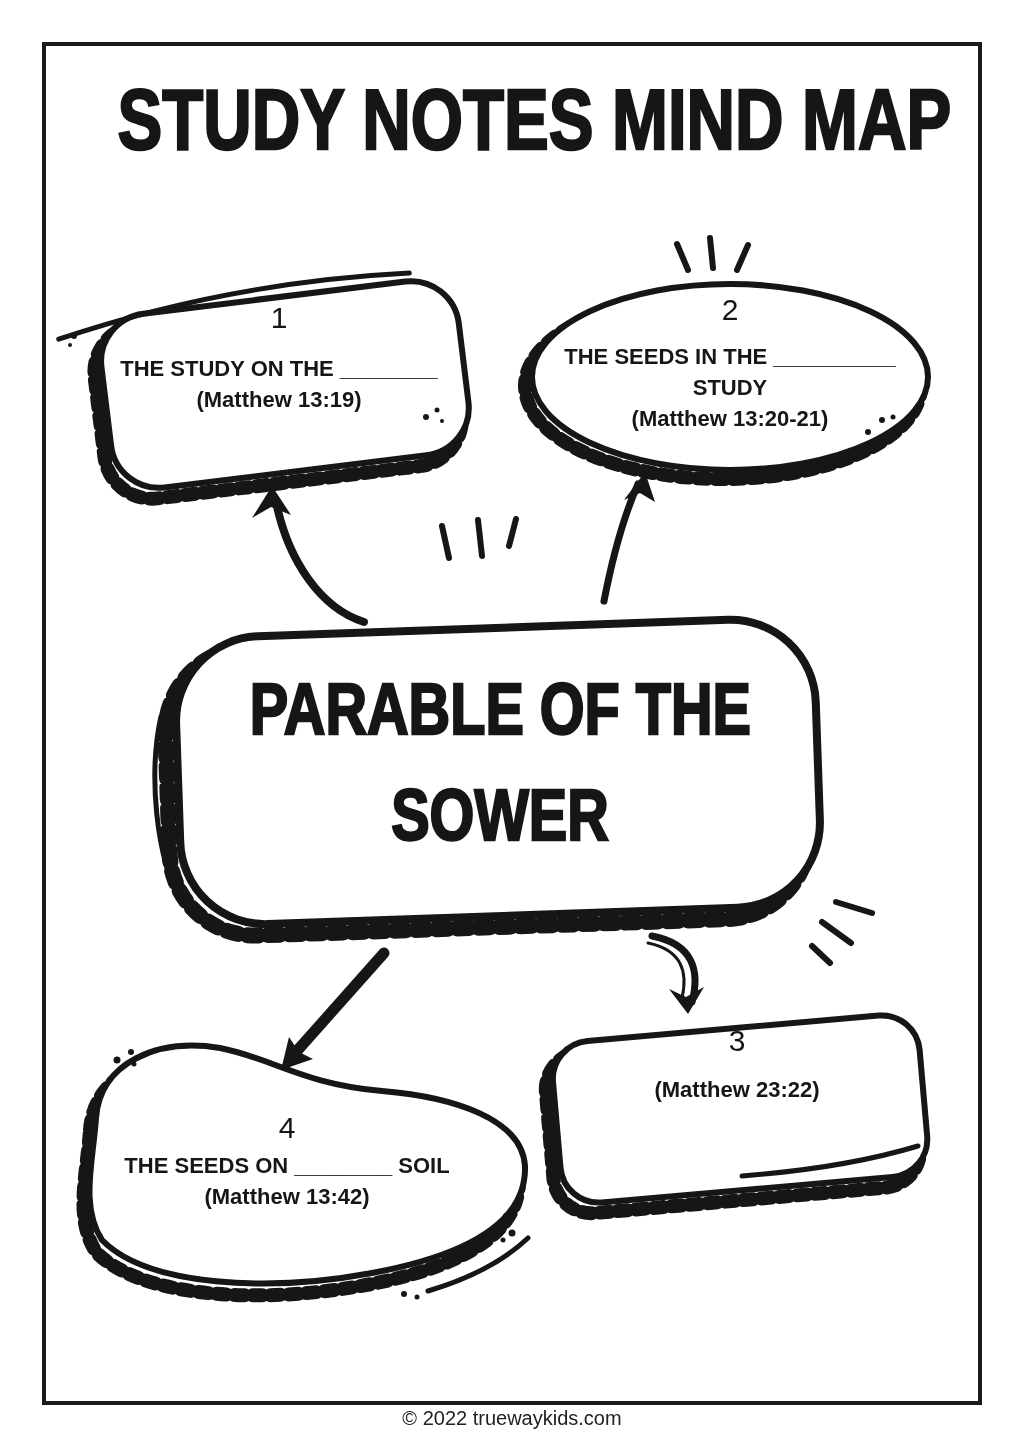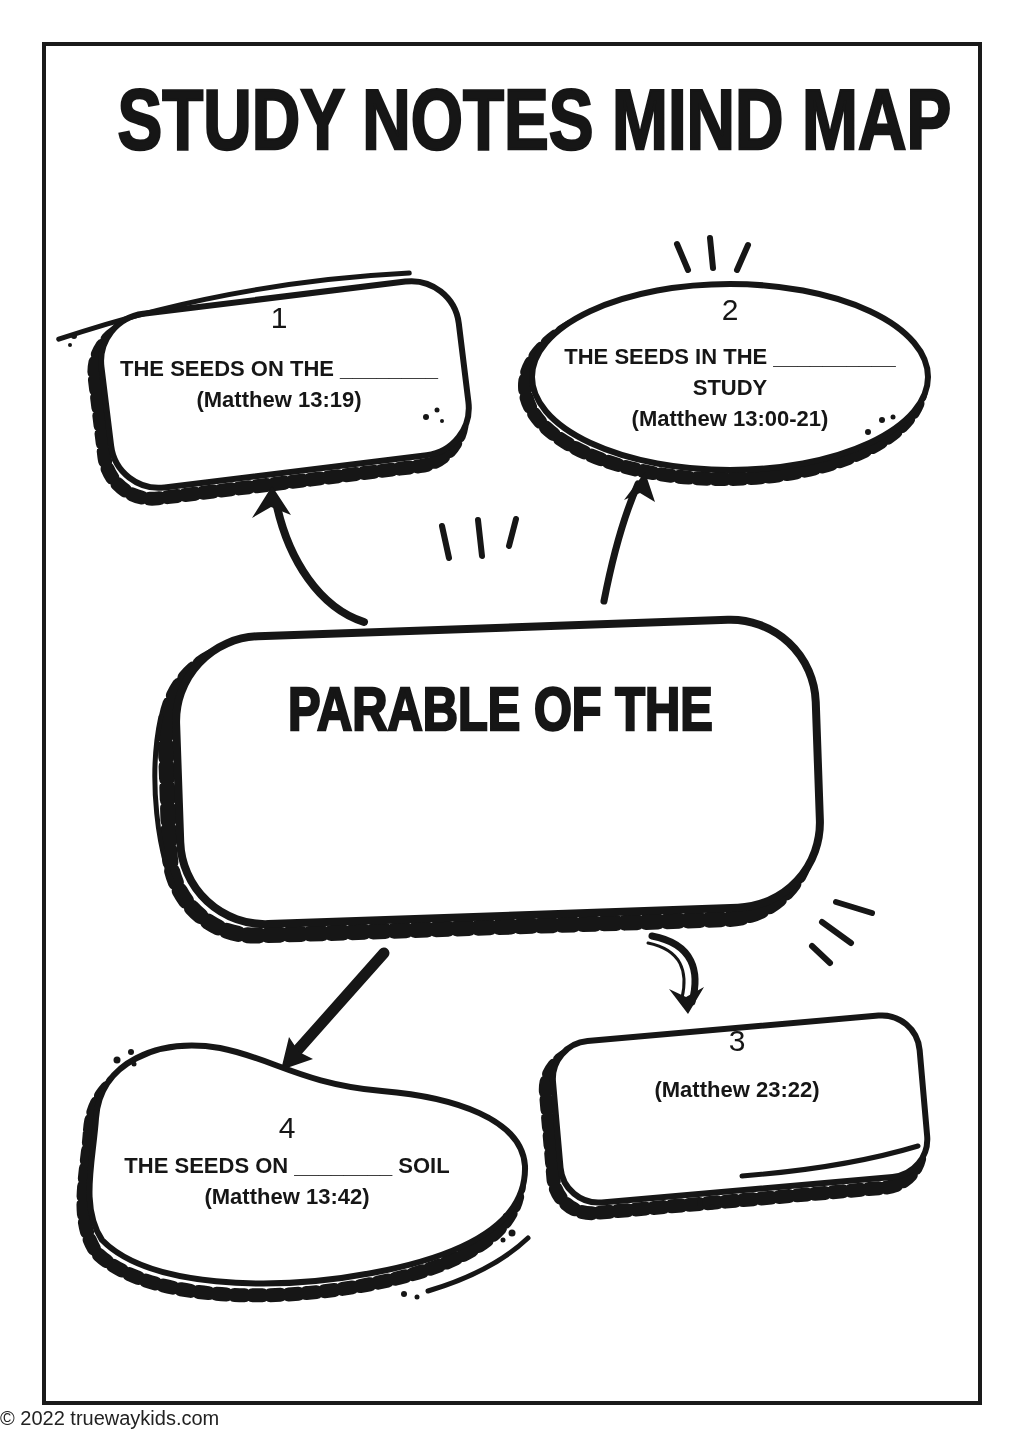--- a/index.html
+++ b/index.html
@@ -20,39 +20,39 @@
   }
   .squeeze { display:inline-block; transform:scaleX(0.78); transform-origin:center; white-space:nowrap; }
 
   .title {
     position:absolute; top:76px; left:0; width:1024px; text-align:center;
     font-size:86px;
   }
 
   .center-title {
     position:absolute; left:180px; top:656px; width:640px; text-align:center;
-    font-size:61px; line-height:106px;text-decoration:underline;
+    font-size:72px; line-height:106px;text-decoration:underline;
   }
   .center-title .squeeze { transform:scaleX(0.80); }
 
   .node { position:absolute; text-align:center; }
   .node .num { font-size:30px; font-weight:400; line-height:30px; }
   .node .line { font-size:22px; font-weight:bold; line-height:31px; white-space:nowrap; }
 
   .node1 { left:98px;  top:303px;  width:362px; }
   .node1 .num { margin-bottom:20px; }
   .node2 { left:530px; top:295px;  width:400px; }
   .node2 .num { margin-bottom:16px; }
   .node3 { left:537px; top:1026px; width:400px; }
   .node3 .num { margin-bottom:18px; }
   .node4 { left:97px;  top:1113px; width:380px; }
   .node4 .num { margin-bottom:7px; }
 
   .footer {
-    position:absolute; top:1407px; left:0; width:1024px; 
+    position:absolute; top:1407px; left:0; width:1024px; text-align:center;
     font-size:20px; color:#222;
   }
 </style>
 </head>
 <body>
 
 <div class="page">
 
   <div class="frame"></div>
 
@@ -148,33 +148,34 @@
         <circle cx="503" cy="1240" r="2.5"></circle>
       <circle cx="404" cy="1294" r="3"></circle>
         <circle cx="417" cy="1297" r="2.5"></circle>
     </g>
   </svg>
 
   <h1 class="title display" style="margin:0;"><span class="squeeze">STUDY NOTES MIND MAP</span></h1>
 
   <div class="center-title display">
     <div><span class="squeeze">PARABLE OF THE</span></div>
+    <div><span class="squeeze">SOWER</span></div>
   </div>
 
   <div class="node node1">
     <div class="num">1</div>
-    <div class="line">THE SEEDS ON THE ________</div>
+    <div class="line">THE STUDY ON THE ________</div>
     <div class="line">(Matthew 13:19)</div>
   </div>
 
   <div class="node node2">
     <div class="num">2</div>
     <div class="line">THE SEEDS IN THE __________</div>
     <div class="line">STUDY</div>
-    <div class="line">(Matthew 13:00-21)</div>
+    <div class="line">(Matthew 13:20-21)</div>
   </div>
 
   <div class="node node3">
     <div class="num">3</div>
     <div class="line">(Matthew 23:22)</div>
   </div>
 
   <div class="node node4">
     <div class="num">4</div>
     <div class="line">THE SEEDS ON ________ SOIL</div>

